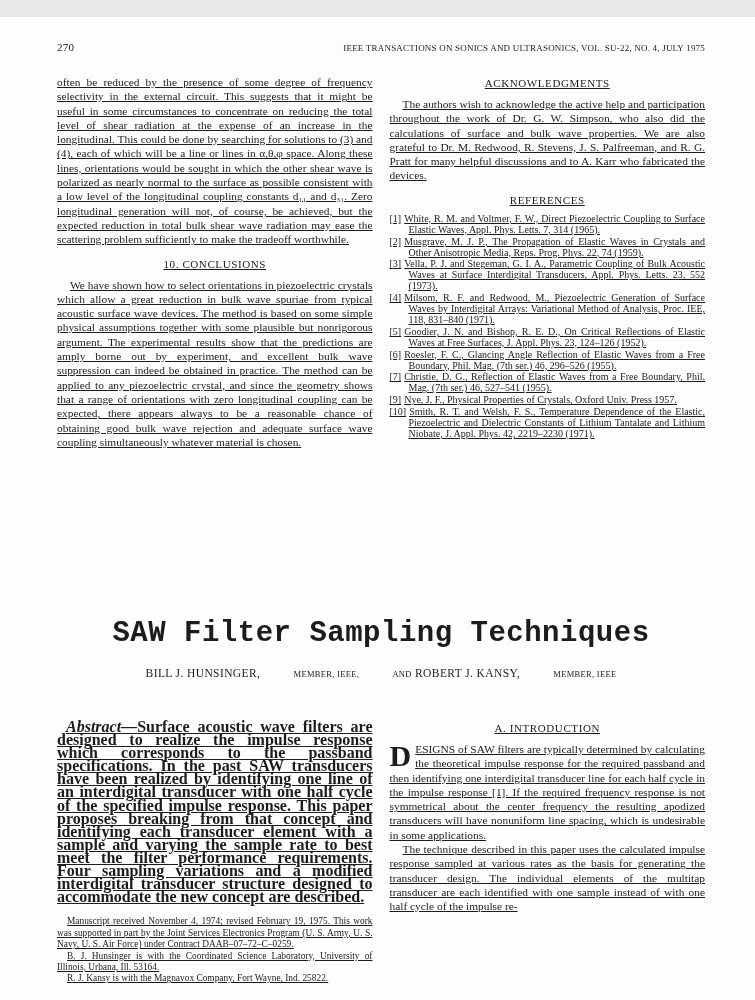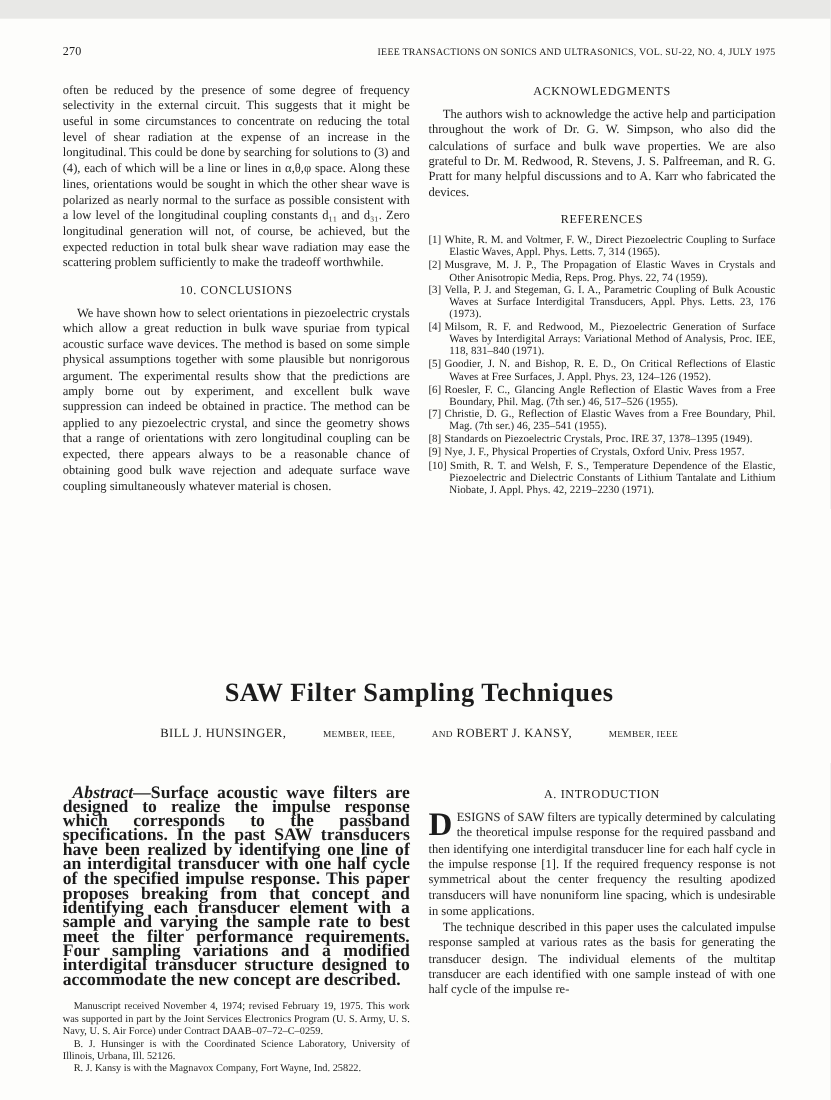--- a/index.html
+++ b/index.html
@@ -18,21 +18,21 @@
   .header {
     display: flex;
     justify-content: space-between;
     align-items: baseline;
     font-size: 9px;
     letter-spacing: 0.2px;
     margin-bottom: 22px;
   }
   .header .pgnum { font-size: 11px; }
   .cols { display: flex; gap: 17px; }
-  .col { flex: 1 1 0; min-width: 0; }
+  .col { flex: 1 1 0; min-width: 0; text-decoration: underline; }
   .cols-top { min-height: 486px; }
   .body-text {
     font-size: 11.4px;
     line-height: 14.3px;
     text-align: justify;
     margin: 0;
   }
   .indent { text-indent: 13px; }
   .sec-head {
     font-size: 11px;
@@ -46,23 +46,23 @@
   .ref {
     font-size: 10px;
     line-height: 10.9px;
     text-align: justify;
     margin: 0 0 1px 0;
     padding-left: 19px;
     text-indent: -19px;
   }
   .ref-num { padding-right: 3px; }
   .article-title {
-    font-family: Liberation Serif, serif;
+    font-family: Liberation Mono, monospace;
     font-weight: bold;
-    font-size: 24px;
+    font-size: 29px;
     letter-spacing: 0.5px;
     text-align: center;
     margin: 56px 0 0 0;
   }
   .authors {
     text-align: center;
     margin-top: 17px;
     font-size: 11.5px;
     letter-spacing: 0.4px;
   }
@@ -109,26 +109,25 @@
       <h2 class="sec-head">10. CONCLUSIONS</h2>
       <p class="body-text indent">We have shown how to select orientations in piezoelectric crystals which allow a great reduction in bulk wave spuriae from typical acoustic surface wave devices. The method is based on some simple physical assumptions together with some plausible but nonrigorous argument. The experimental results show that the predictions are amply borne out by experiment, and excellent bulk wave suppression can indeed be obtained in practice. The method can be applied to any piezoelectric crystal, and since the geometry shows that a range of orientations with zero longitudinal coupling can be expected, there appears always to be a reasonable chance of obtaining good bulk wave rejection and adequate surface wave coupling simultaneously whatever material is chosen.</p>
     </div>
     <div class="col">
       <h2 class="sec-head first">ACKNOWLEDGMENTS</h2>
       <p class="body-text indent">The authors wish to acknowledge the active help and participation throughout the work of Dr. G. W. Simpson, who also did the calculations of surface and bulk wave properties. We are also grateful to Dr. M. Redwood, R. Stevens, J. S. Palfreeman, and R. G. Pratt for many helpful discussions and to A. Karr who fabricated the devices.</p>
       <h2 class="sec-head">REFERENCES</h2>
       <div class="refs">
         <p class="ref"><span class="ref-num">[1]</span><span>White, R. M. and Voltmer, F. W., Direct Piezoelectric Coupling to Surface Elastic Waves, Appl. Phys. Letts. 7, 314 (1965).</span></p>
         <p class="ref"><span class="ref-num">[2]</span><span>Musgrave, M. J. P., The Propagation of Elastic Waves in Crystals and Other Anisotropic Media, Reps. Prog. Phys. 22, 74 (1959).</span></p>
-        <p class="ref"><span class="ref-num">[3]</span><span>Vella, P. J. and Stegeman, G. I. A., Parametric Coupling of Bulk Acoustic Waves at Surface Interdigital Transducers, Appl. Phys. Letts. 23, 176 (1973).</span></p>
+        <p class="ref"><span class="ref-num">[3]</span><span>Vella, P. J. and Stegeman, G. I. A., Parametric Coupling of Bulk Acoustic Waves at Surface Interdigital Transducers, Appl. Phys. Letts. 23, 552 (1973).</span></p>
         <p class="ref"><span class="ref-num">[4]</span><span>Milsom, R. F. and Redwood, M., Piezoelectric Generation of Surface Waves by Interdigital Arrays: Variational Method of Analysis, Proc. IEE, 118, 831–840 (1971).</span></p>
         <p class="ref"><span class="ref-num">[5]</span><span>Goodier, J. N. and Bishop, R. E. D., On Critical Reflections of Elastic Waves at Free Surfaces, J. Appl. Phys. 23, 124–126 (1952).</span></p>
-        <p class="ref"><span class="ref-num">[6]</span><span>Roesler, F. C., Glancing Angle Reflection of Elastic Waves from a Free Boundary, Phil. Mag. (7th ser.) 46, 517–526 (1955).</span></p>
-        <p class="ref"><span class="ref-num">[7]</span><span>Christie, D. G., Reflection of Elastic Waves from a Free Boundary, Phil. Mag. (7th ser.) 46, 235–541 (1955).</span></p>
-        <p class="ref"><span class="ref-num">[8]</span><span>Standards on Piezoelectric Crystals, Proc. IRE 37, 1378–1395 (1949).</span></p>
+        <p class="ref"><span class="ref-num">[6]</span><span>Roesler, F. C., Glancing Angle Reflection of Elastic Waves from a Free Boundary, Phil. Mag. (7th ser.) 46, 296–526 (1955).</span></p>
+        <p class="ref"><span class="ref-num">[7]</span><span>Christie, D. G., Reflection of Elastic Waves from a Free Boundary, Phil. Mag. (7th ser.) 46, 527–541 (1955).</span></p>
         <p class="ref"><span class="ref-num">[9]</span><span>Nye, J. F., Physical Properties of Crystals, Oxford Univ. Press 1957.</span></p>
         <p class="ref"><span class="ref-num">[10]</span><span>Smith, R. T. and Welsh, F. S., Temperature Dependence of the Elastic, Piezoelectric and Dielectric Constants of Lithium Tantalate and Lithium Niobate, J. Appl. Phys. 42, 2219–2230 (1971).</span></p>
       </div>
     </div>
   </div>
 
   <h1 class="article-title">SAW Filter Sampling Techniques</h1>
 
   <div class="authors">
     <span class="au-name">BILL J. HUNSINGER,</span>
@@ -136,21 +135,21 @@
     <span class="au-role">AND</span>
     <span class="au-name">ROBERT J. KANSY,</span>
     <span class="au-role">MEMBER, IEEE</span>
   </div>
 
   <div class="cols cols-bottom">
     <div class="col">
       <p class="abstract"><span class="ab-label">Abstract—</span><span>Surface acoustic wave filters are designed to realize the impulse response which corresponds to the passband specifications. In the past SAW transducers have been realized by identifying one line of an interdigital transducer with one half cycle of the specified impulse response. This paper proposes breaking from that concept and identifying each transducer element with a sample and varying the sample rate to best meet the filter performance requirements. Four sampling variations and a modified interdigital transducer structure designed to accommodate the new concept are described.</span></p>
       <div class="footnotes">
         <p class="fn">Manuscript received November 4, 1974; revised February 19, 1975. This work was supported in part by the Joint Services Electronics Program (U. S. Army, U. S. Navy, U. S. Air Force) under Contract DAAB–07–72–C–0259.</p>
-        <p class="fn">B. J. Hunsinger is with the Coordinated Science Laboratory, University of Illinois, Urbana, Ill. 52126.</p>
+        <p class="fn">B. J. Hunsinger is with the Coordinated Science Laboratory, University of Illinois, Urbana, Ill. 53164.</p>
         <p class="fn">R. J. Kansy is with the Magnavox Company, Fort Wayne, Ind. 25822.</p>
       </div>
     </div>
     <div class="col">
       <h2 class="sec-head first">A. INTRODUCTION</h2>
       <p class="body-text"><span class="dropcap">D</span><span>ESIGNS of SAW filters are typically determined by calculating the theoretical impulse response for the required passband and then identifying one interdigital transducer line for each half cycle in the impulse response [1]. If the required frequency response is not symmetrical about the center frequency the resulting apodized transducers will have nonuniform line spacing, which is undesirable in some applications.</span></p>
       <p class="body-text indent">The technique described in this paper uses the calculated impulse response sampled at various rates as the basis for generating the transducer design. The individual elements of the multitap transducer are each identified with one sample instead of with one half cycle of the impulse re-</p>
     </div>
   </div>
 

